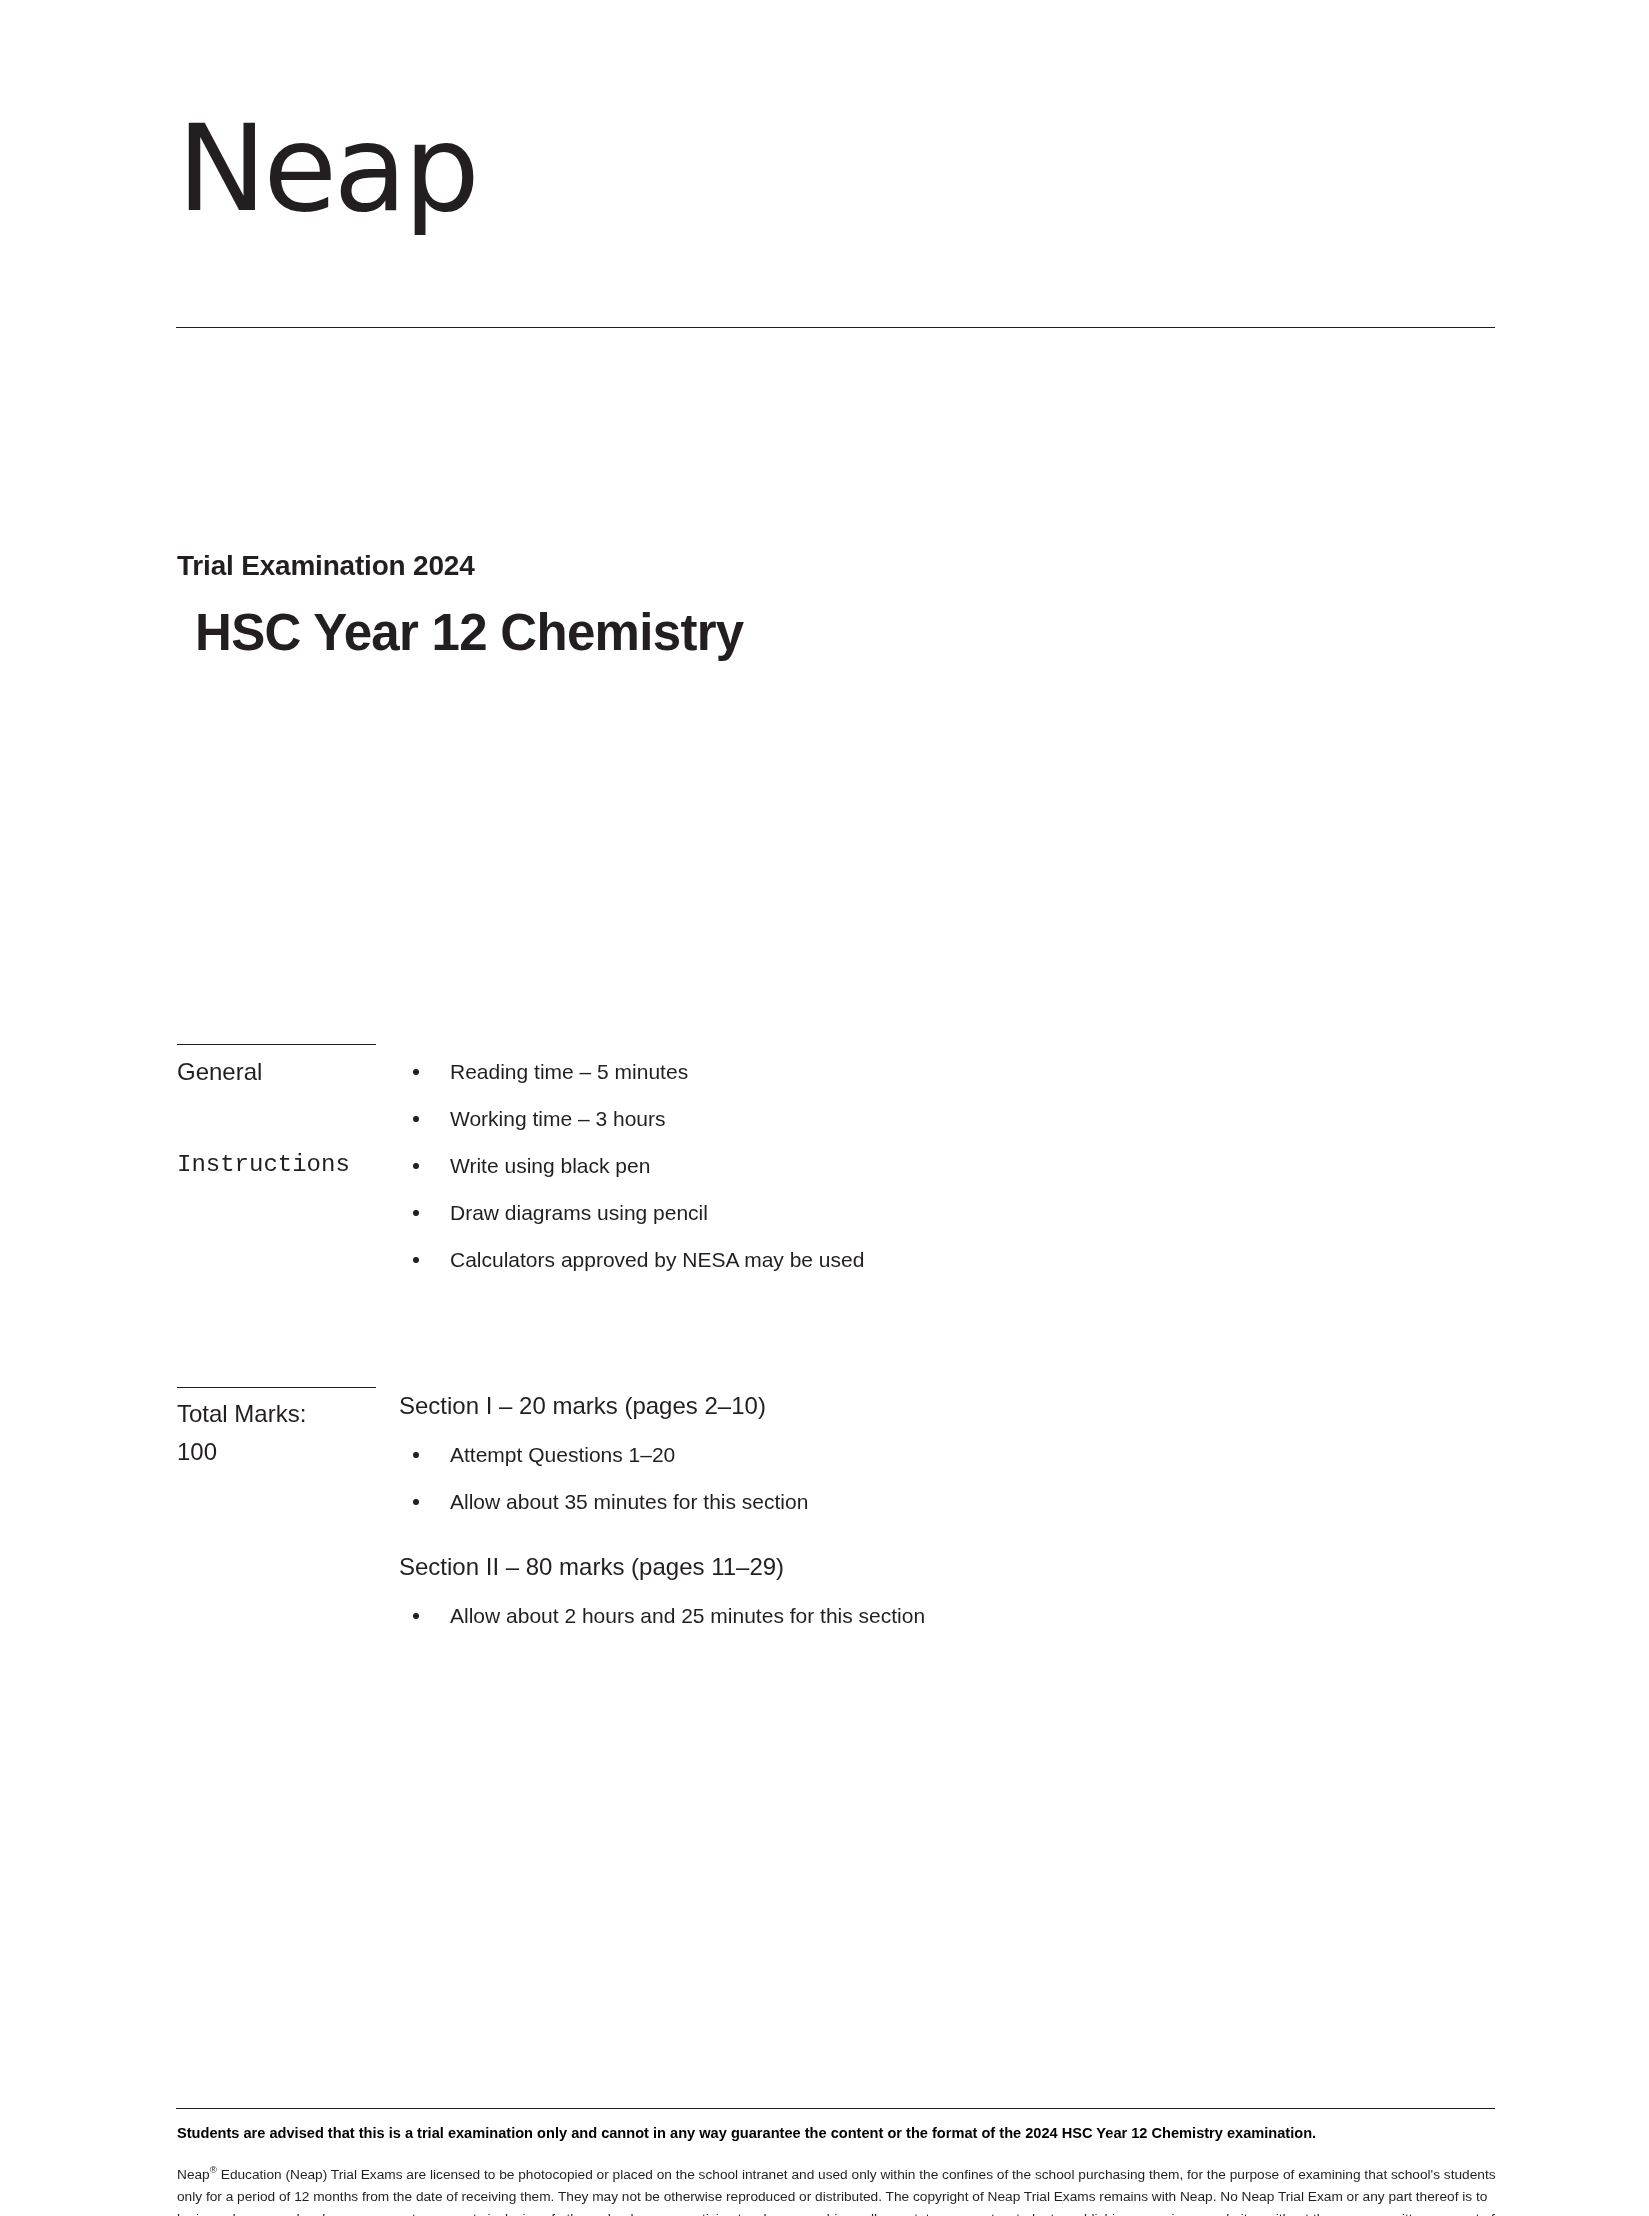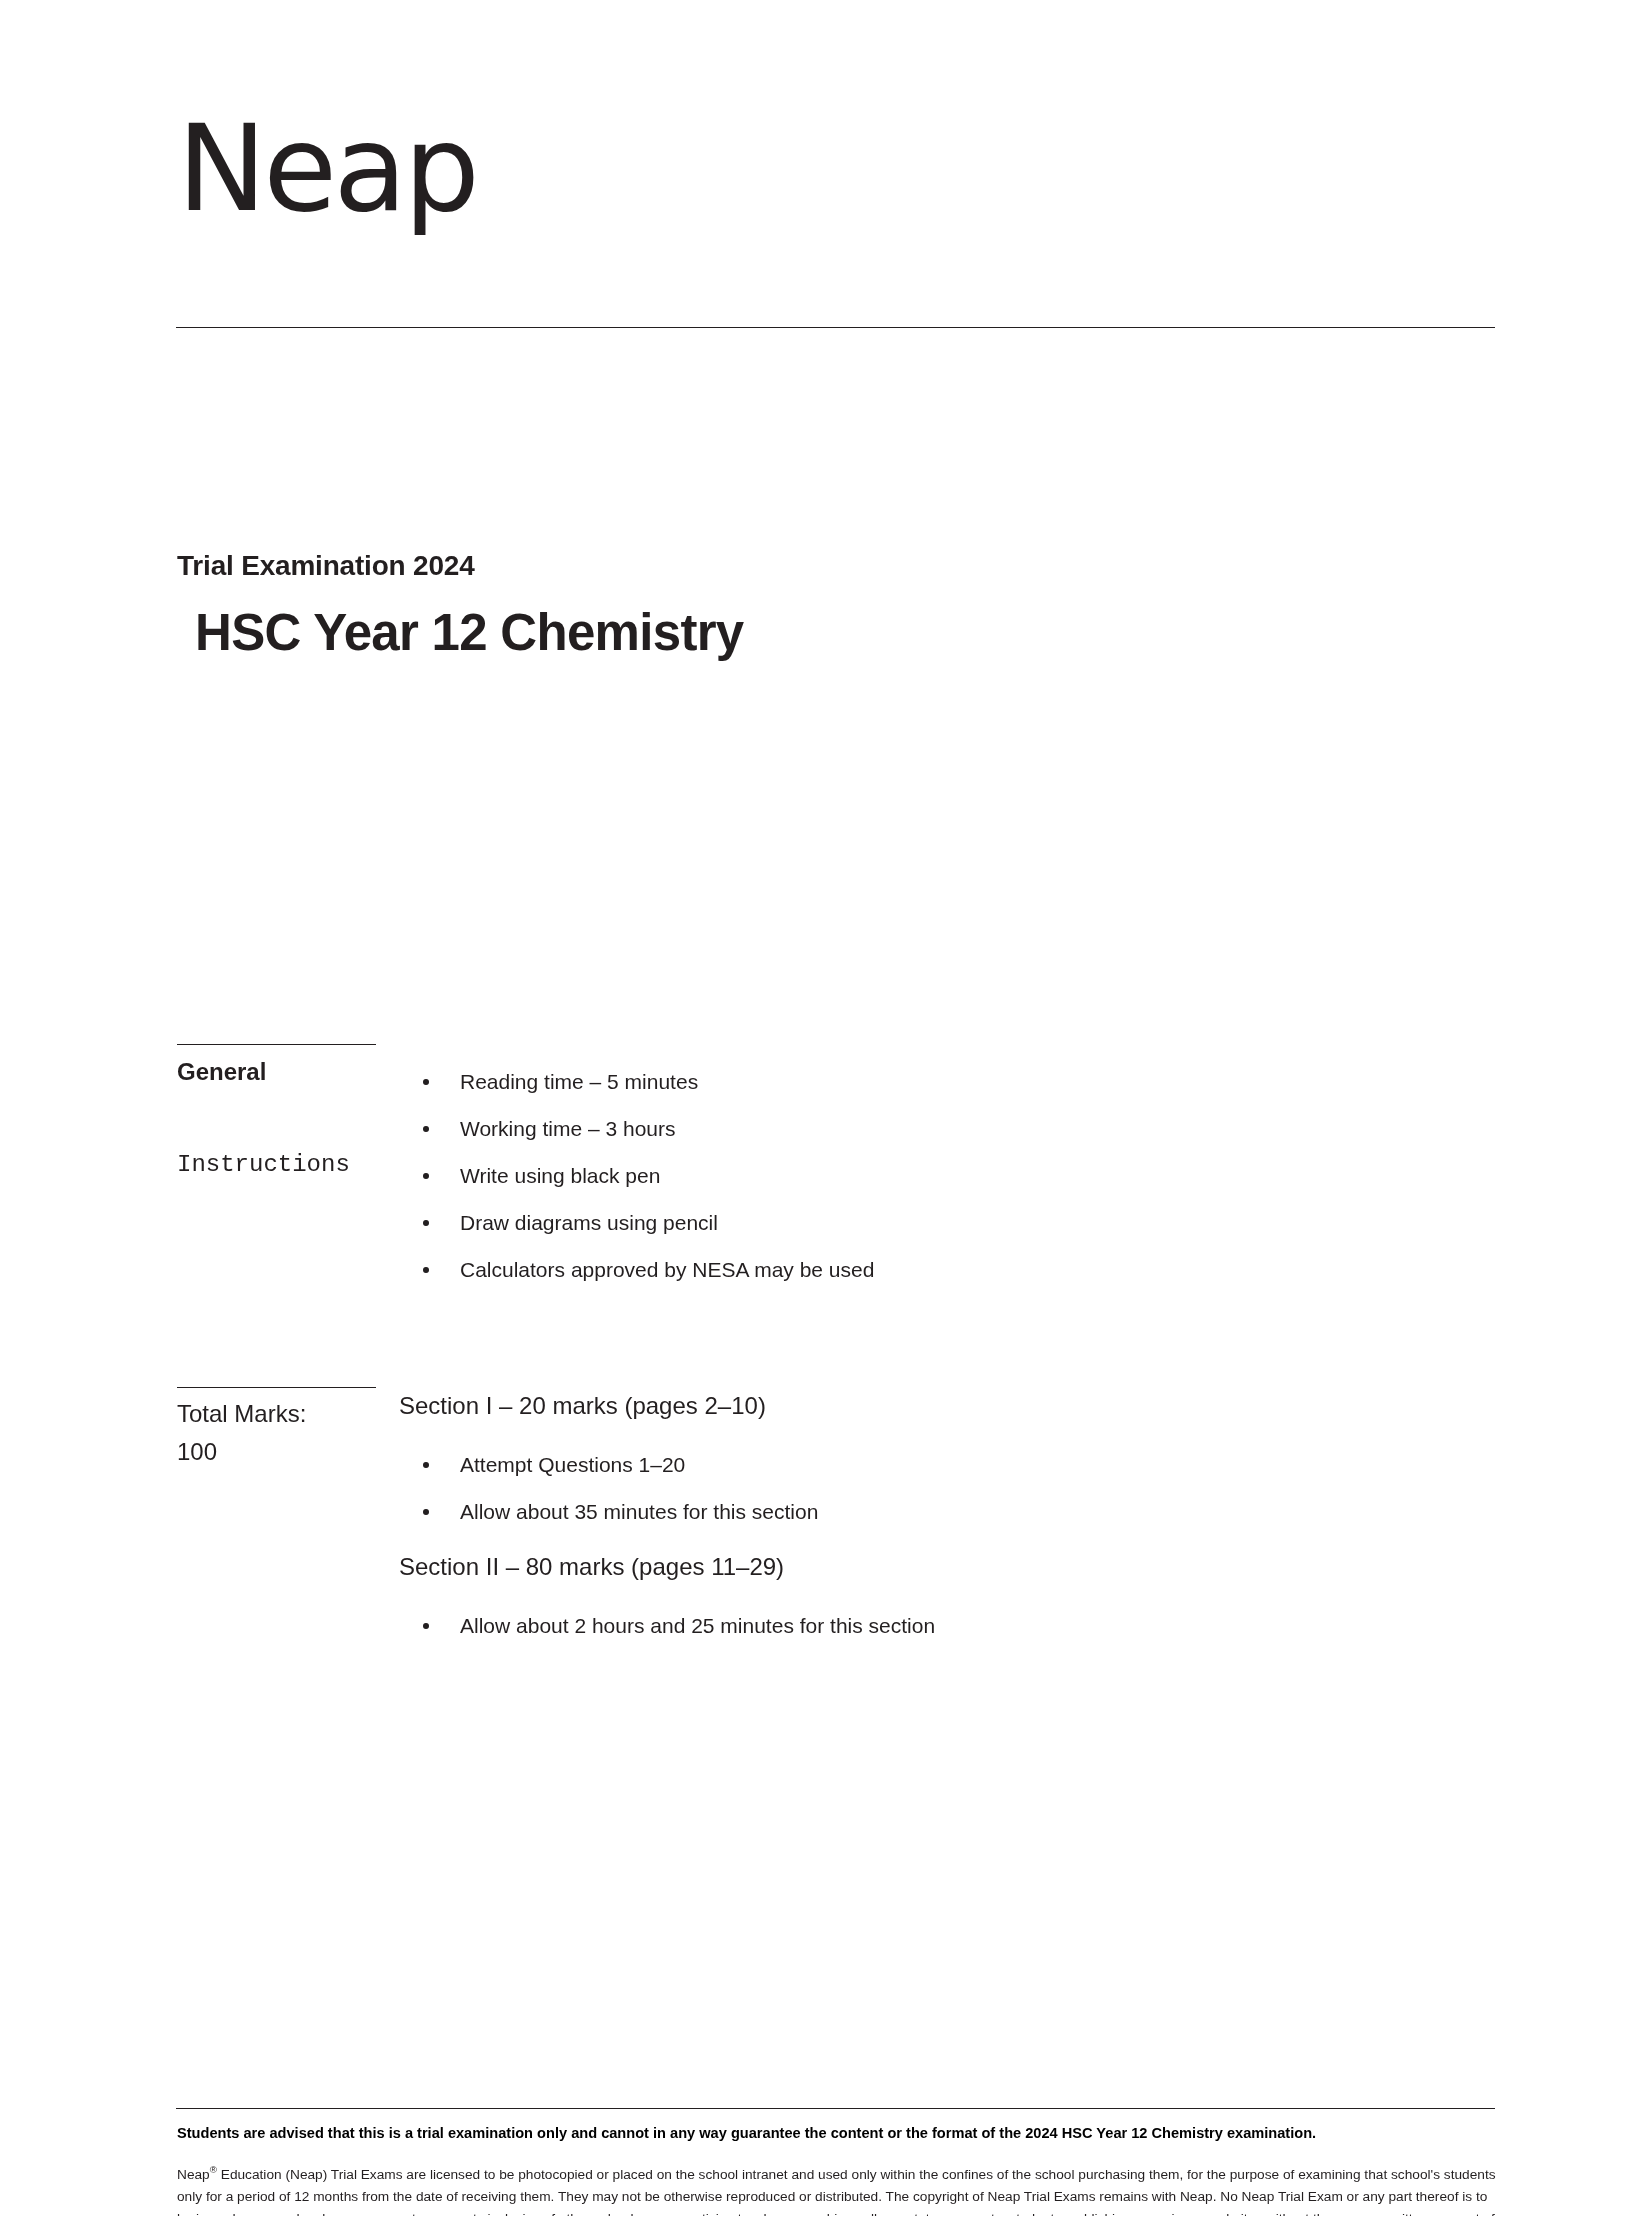--- a/index.html
+++ b/index.html
@@ -74,21 +74,21 @@
   .block-label {
     position: absolute;
     font-size: 24px;
     line-height: 37px;
     font-weight: 400;
     color: #231f20;
   }
 
   .bullet-list {
     position: absolute;
-    margin: 14px;
+    margin: 4px;
     padding: 0;
     list-style: none;
   }
   .bullet-list li {
     position: relative;
     padding-left: 47px;
     font-size: 21px;
     line-height: 47px;
     color: #231f20;
     white-space: nowrap;
@@ -152,21 +152,21 @@
   <div class="logo-wrap">
     <div class="logo-text">Neap</div>
   </div>
 
   <div class="rule-top"></div>
 
   <div class="exam-line">Trial Examination 2024</div>
   <div class="exam-title">HSC Year 12 Chemistry</div>
 
   <div class="block-rule" style="left:177px; top:1044px; width:199px;"></div>
-  <div class="block-label" style="left:177px; top:1053px;font-weight:bold;">General</div>
+  <div class="block-label" style="left:177px; top:1053px;">General</div>
   <div class="block-label" style="left:177px; top:1146px;font-family:Liberation Mono, monospace;">Instructions</div>
 
   <ul class="bullet-list" style="left:399px; top:1044px;">
     <li>Reading time – 5 minutes</li>
     <li>Working time – 3 hours</li>
     <li>Write using black pen</li>
     <li>Draw diagrams using pencil</li>
     <li>Calculators approved by NESA may be used</li>
   </ul>
 

